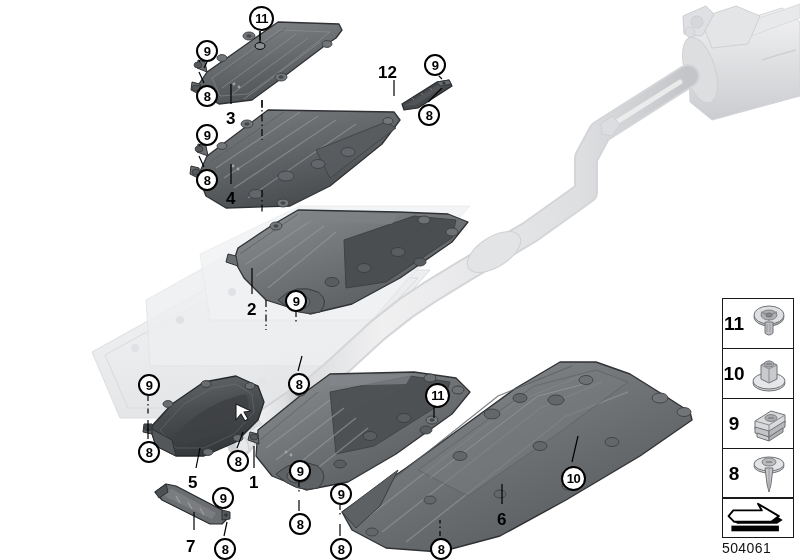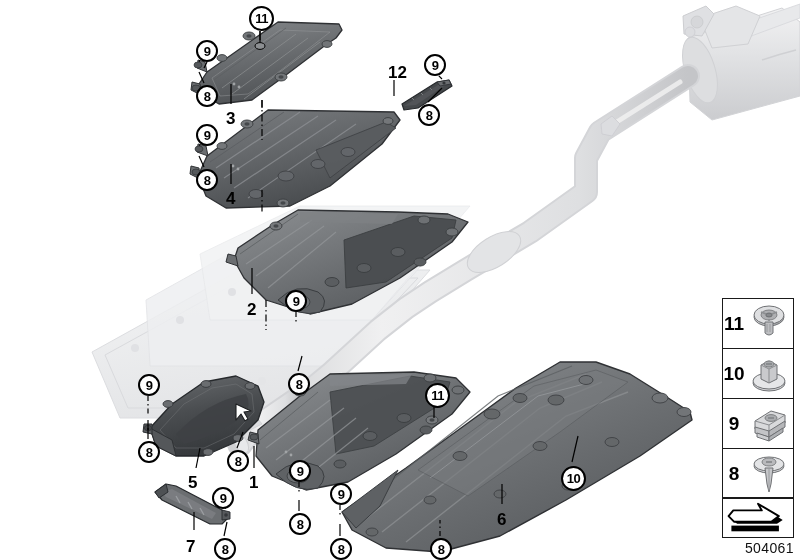--- a/index.html
+++ b/index.html
@@ -43,21 +43,21 @@
   .lnum{
     font-size:19px;font-weight:bold;color:#000;width:22px;text-align:center;
     font-family:"Liberation Sans", sans-serif;flex:0 0 22px;
   }
   .licon{flex:1;height:100%;position:relative;}
   #arrowbox{
     position:absolute;left:722px;top:498px;width:72px;height:40px;
     border:1.5px solid #1a1a1a;background:#fff;box-sizing:border-box;z-index:50;
   }
   #partno{
-    position:absolute;left:722px;top:540px;width:72px;text-align:right;
+    position:absolute;left:722px;top:540px;width:72px;text-align:left;
     font-size:14px;color:#111;letter-spacing:.4px;z-index:50;
     font-family:"Liberation Sans", sans-serif;
   }
 </style>
 </head>
 <body>
 
 <div id="stage">
 
   <svg class="layer" viewBox="0 0 800 560">
@@ -399,21 +399,21 @@
       <path d="M502,504 L502,484"></path>
 
       <path d="M572,462 L578,436"></path>
 
       <path d="M262,100 L262,108"></path>
     </g>
   </svg>
 
   <div class="idx" style="left:226px;top:110px">3</div>
   <div class="idx" style="left:226px;top:190px">4</div>
-  <div class="idx" style="left:388px;top:64px">12</div>
+  <div class="idx" style="left:378px;top:64px">12</div>
   <div class="idx" style="left:247px;top:301px">2</div>
   <div class="idx" style="left:188px;top:474px">5</div>
   <div class="idx" style="left:186px;top:538px">7</div>
   <div class="idx" style="left:249px;top:474px">1</div>
   <div class="idx" style="left:497px;top:511px">6</div>
 
   <div class="bub wide" style="left:249px;top:6px">11</div>
   <div class="bub" style="left:196px;top:40px">9</div>
   <div class="bub" style="left:196px;top:85px">8</div>
   <div class="bub" style="left:424px;top:54px">9</div>

